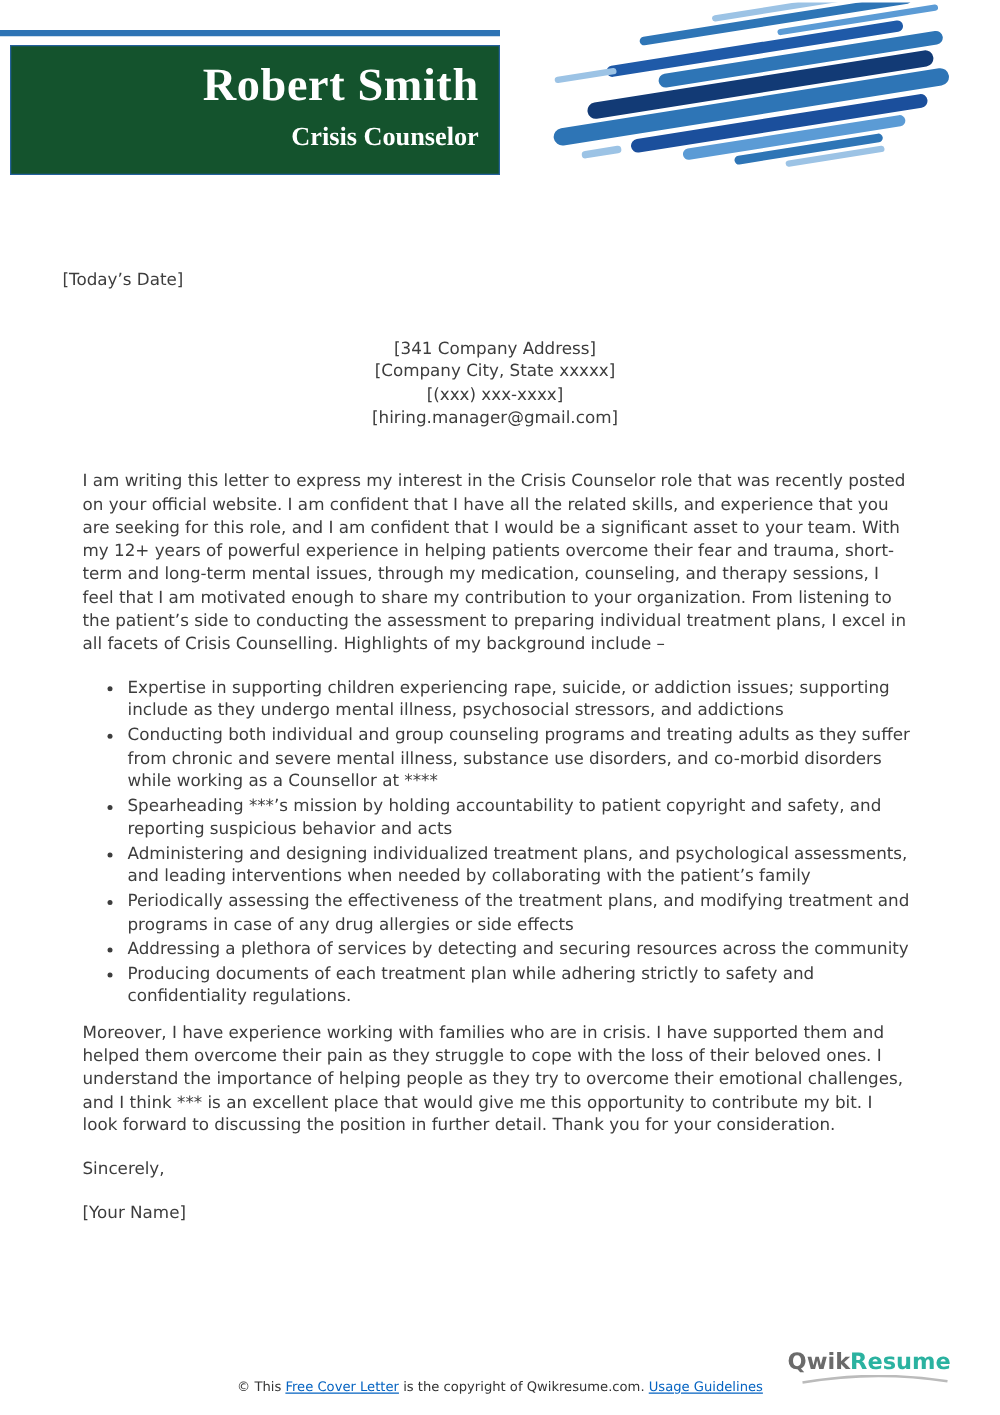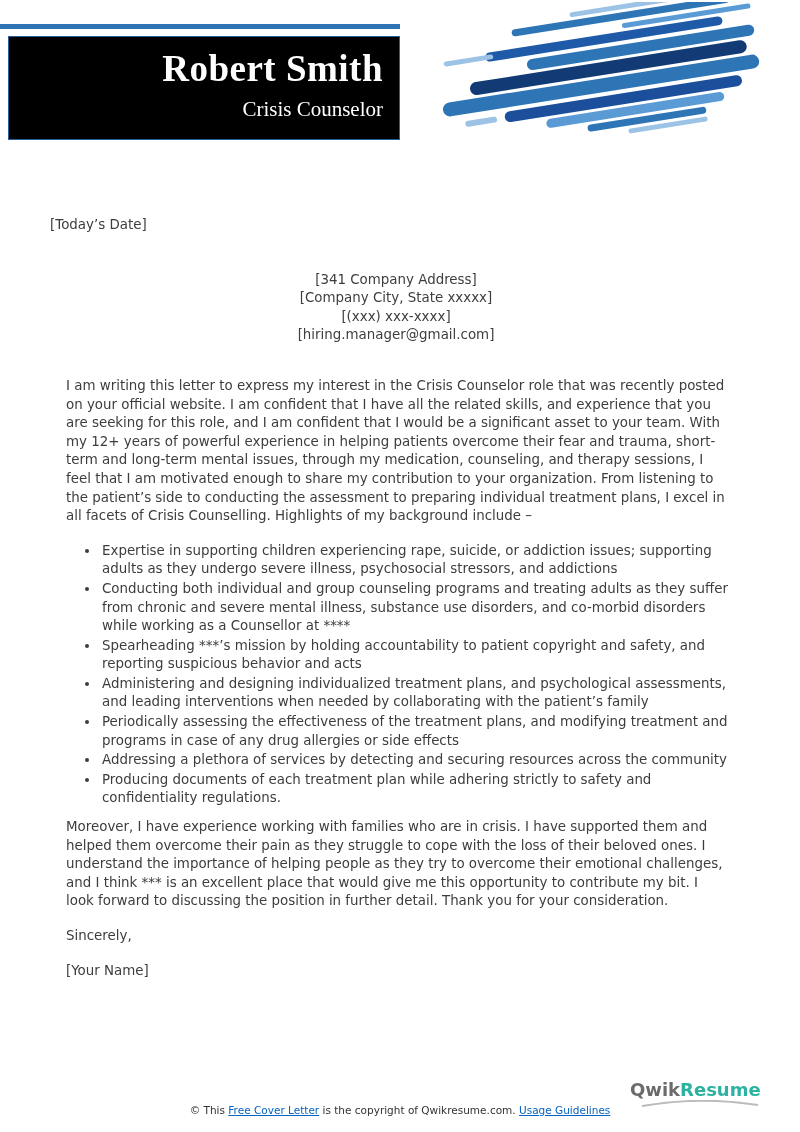--- a/index.html
+++ b/index.html
@@ -5,26 +5,26 @@
   html,body { margin:0; padding:0; background:#ffffff; }
   .page {
     position:relative; width:800px; height:1132px; background:#ffffff;
     font-family:"DejaVu Sans","Liberation Sans",sans-serif; overflow:hidden;
   }
 
   
   .top-strip { position:absolute; top:24px; left:0; width:400px; height:5px; background:#2E74B5; }
   .name-box {
     position:absolute; top:36px; left:8px; width:392px; height:104px;
-    background:#000000; border:1px solid #24619C; box-sizing:border-box;
+    background:#14532d; border:1px solid #24619C; box-sizing:border-box;
     color:#ffffff; font-family:"Liberation Serif","DejaVu Serif",serif;
     text-align:right; padding:12px 16px 0 0;
   }
   .name { font-size:37px; font-weight:bold; letter-spacing:0.5px; line-height:1.1; }
-  .job-title { font-size:21px; font-weight:normal; margin-top:7px; }
+  .job-title { font-size:21px; font-weight:bold; margin-top:7px; }
 
   .brand-logo { position:absolute; top:2px; left:430px; width:360px; height:152px; }
 
   
   .letter {
     position:absolute; left:50px; top:216px; width:692px;
     color:#3D3D3D; font-size:13.4px; line-height:18.6px;
   }
   .date-line { margin:0 0 36px 0; }
   .address-block { margin:0 0 32px 0;text-align:center; }
@@ -90,21 +90,21 @@
       <div>[341 Company Address]</div>
       <div>[Company City, State xxxxx]</div>
       <div>[(xxx) xxx-xxxx]</div>
       <div>[hiring.manager@gmail.com]</div>
     </div>
 
 
     <p class="para">I am writing this letter to express my interest in the Crisis Counselor role that was recently posted on your official website. I am confident that I have all the related skills, and experience that you are seeking for this role, and I am confident that I would be a significant asset to your team. With my 12+ years of powerful experience in helping patients overcome their fear and trauma, short-term and long-term mental issues, through my medication, counseling, and therapy sessions, I feel that I am motivated enough to share my contribution to your organization. From listening to the patient’s side to conducting the assessment to preparing individual treatment plans, I excel in all facets of Crisis Counselling. Highlights of my background include –</p>
 
     <ul class="highlights">
-      <li>Expertise in supporting children experiencing rape, suicide, or addiction issues; supporting adults as they undergo severe illness, psychosocial stressors, and addictions</li>
+      <li>Expertise in supporting children experiencing rape, suicide, or addiction issues; supporting include as they undergo mental illness, psychosocial stressors, and addictions</li>
       <li>Conducting both individual and group counseling programs and treating adults as they suffer from chronic and severe mental illness, substance use disorders, and co-morbid disorders while working as a Counsellor at ****</li>
       <li>Spearheading ***’s mission by holding accountability to patient copyright and safety, and reporting suspicious behavior and acts</li>
       <li>Administering and designing individualized treatment plans, and psychological assessments, and leading interventions when needed by collaborating with the patient’s family</li>
       <li>Periodically assessing the effectiveness of the treatment plans, and modifying treatment and programs in case of any drug allergies or side effects</li>
       <li>Addressing a plethora of services by detecting and securing resources across the community</li>
       <li>Producing documents of each treatment plan while adhering strictly to safety and confidentiality regulations.</li>
     </ul>
 
     <p class="para para-2">Moreover, I have experience working with families who are in crisis. I have supported them and helped them overcome their pain as they struggle to cope with the loss of their beloved ones. I understand the importance of helping people as they try to overcome their emotional challenges, and I think *** is an excellent place that would give me this opportunity to contribute my bit. I look forward to discussing the position in further detail. Thank you for your consideration.</p>
 

